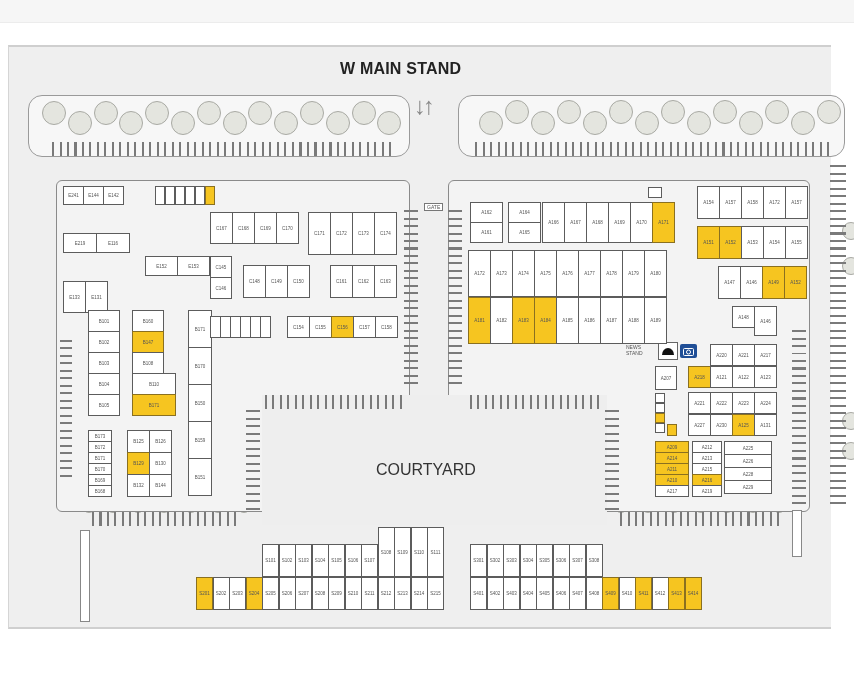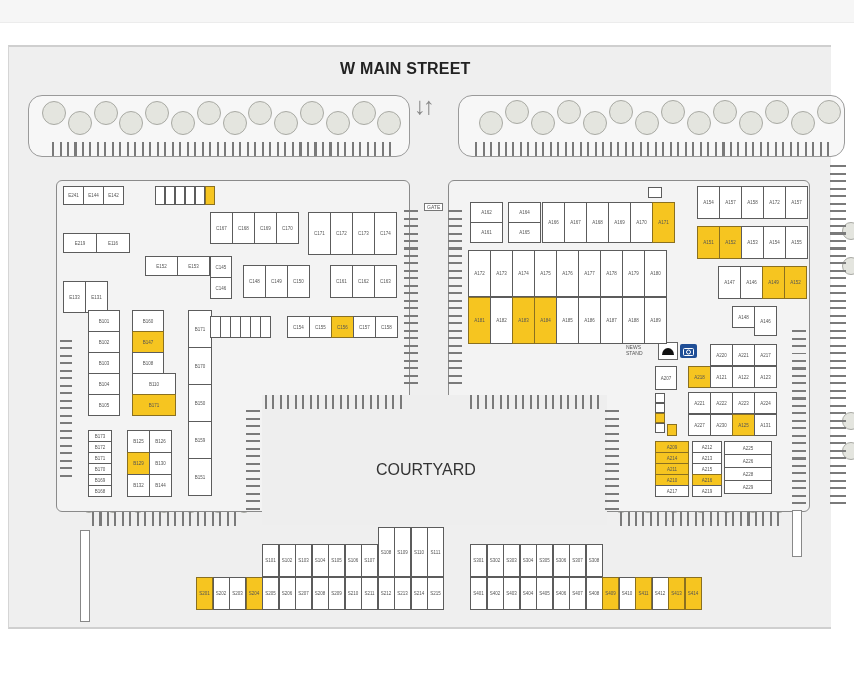--- a/index.html
+++ b/index.html
@@ -19,21 +19,21 @@
   .unit.on{background:#f6c520;border-color:#8a7020;}
   .icon-box{position:absolute;display:flex;align-items:center;justify-content:center;}
 </style>
 </head>
 <body>
 
 <div class="topbar"></div>
 
 <div class="map"></div>
 
-<div class="abs street">W MAIN STREET</div>
+<div class="abs street">W MAIN STAND</div>
 <div class="abs arrows">↓↑</div>
 
 <div class="abs planter" style="left:28px;top:95px;width:380px;height:60px;"></div>
 <div class="abs planter" style="left:458px;top:95px;width:385px;height:60px;"></div>
 <div id="trees">
     <div class="tree" style="left: 42px; top: 101px; width: 22px; height: 22px;"></div>
     <div class="tree" style="left: 67.8px; top: 111px; width: 22px; height: 22px;"></div>
     <div class="tree" style="left: 93.6px; top: 101px; width: 22px; height: 22px;"></div>
     <div class="tree" style="left: 119.4px; top: 111px; width: 22px; height: 22px;"></div>
     <div class="tree" style="left: 145.2px; top: 101px; width: 22px; height: 22px;"></div>

